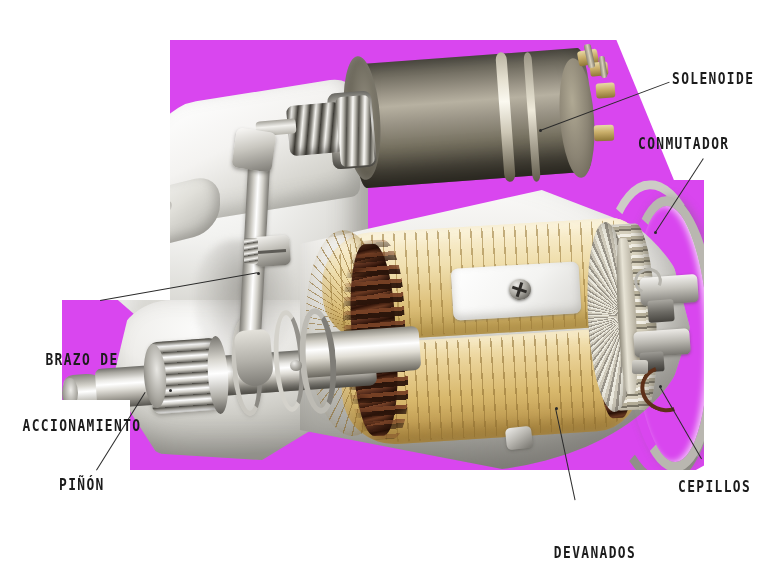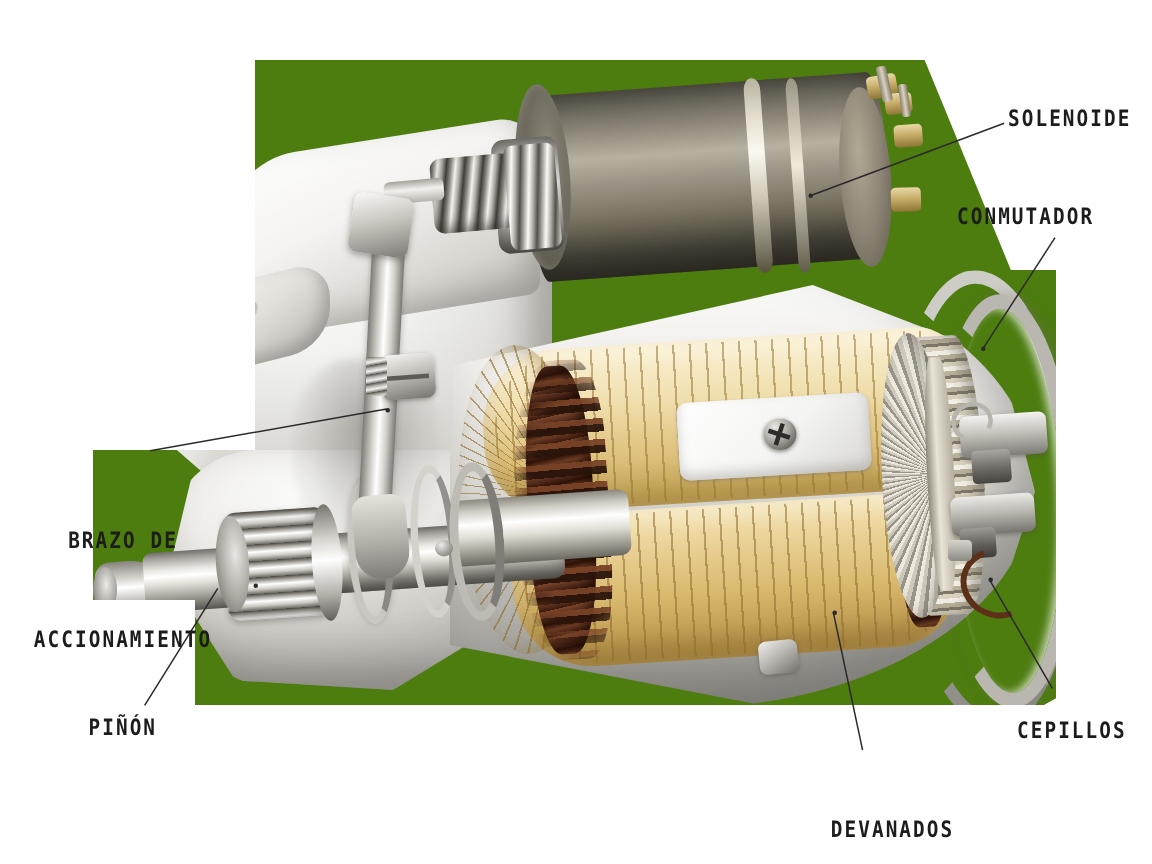--- a/index.html
+++ b/index.html
@@ -1,20 +1,20 @@
 <!DOCTYPE html>
 <html><head>
 <meta charset="utf-8">
 <title>Motor de Arranque</title>
 <style>
   html,body{margin:0;padding:0;background:#ffffff;}
   body{width:768px;height:576px;overflow:hidden;
        font-family:"Liberation Sans","DejaVu Sans",sans-serif;}
 
-  #stage{position:relative;width:768px;height:576px;background:#4d7c0f;}
+  #stage{position:relative;width:768px;height:576px;background:#d946ef;}
 
   
   .label{position:absolute;color:#1c1c1c;font-size:15px;
          letter-spacing:1.6px;line-height:22px;font-weight:600;
          font-family:"DejaVu Sans Mono","Liberation Mono",monospace;
          white-space:pre;transform:scaleX(0.86);}
   .label.c{text-align:center;}
   .label.l{text-align:left;transform-origin:0% 50%;}
 
   

